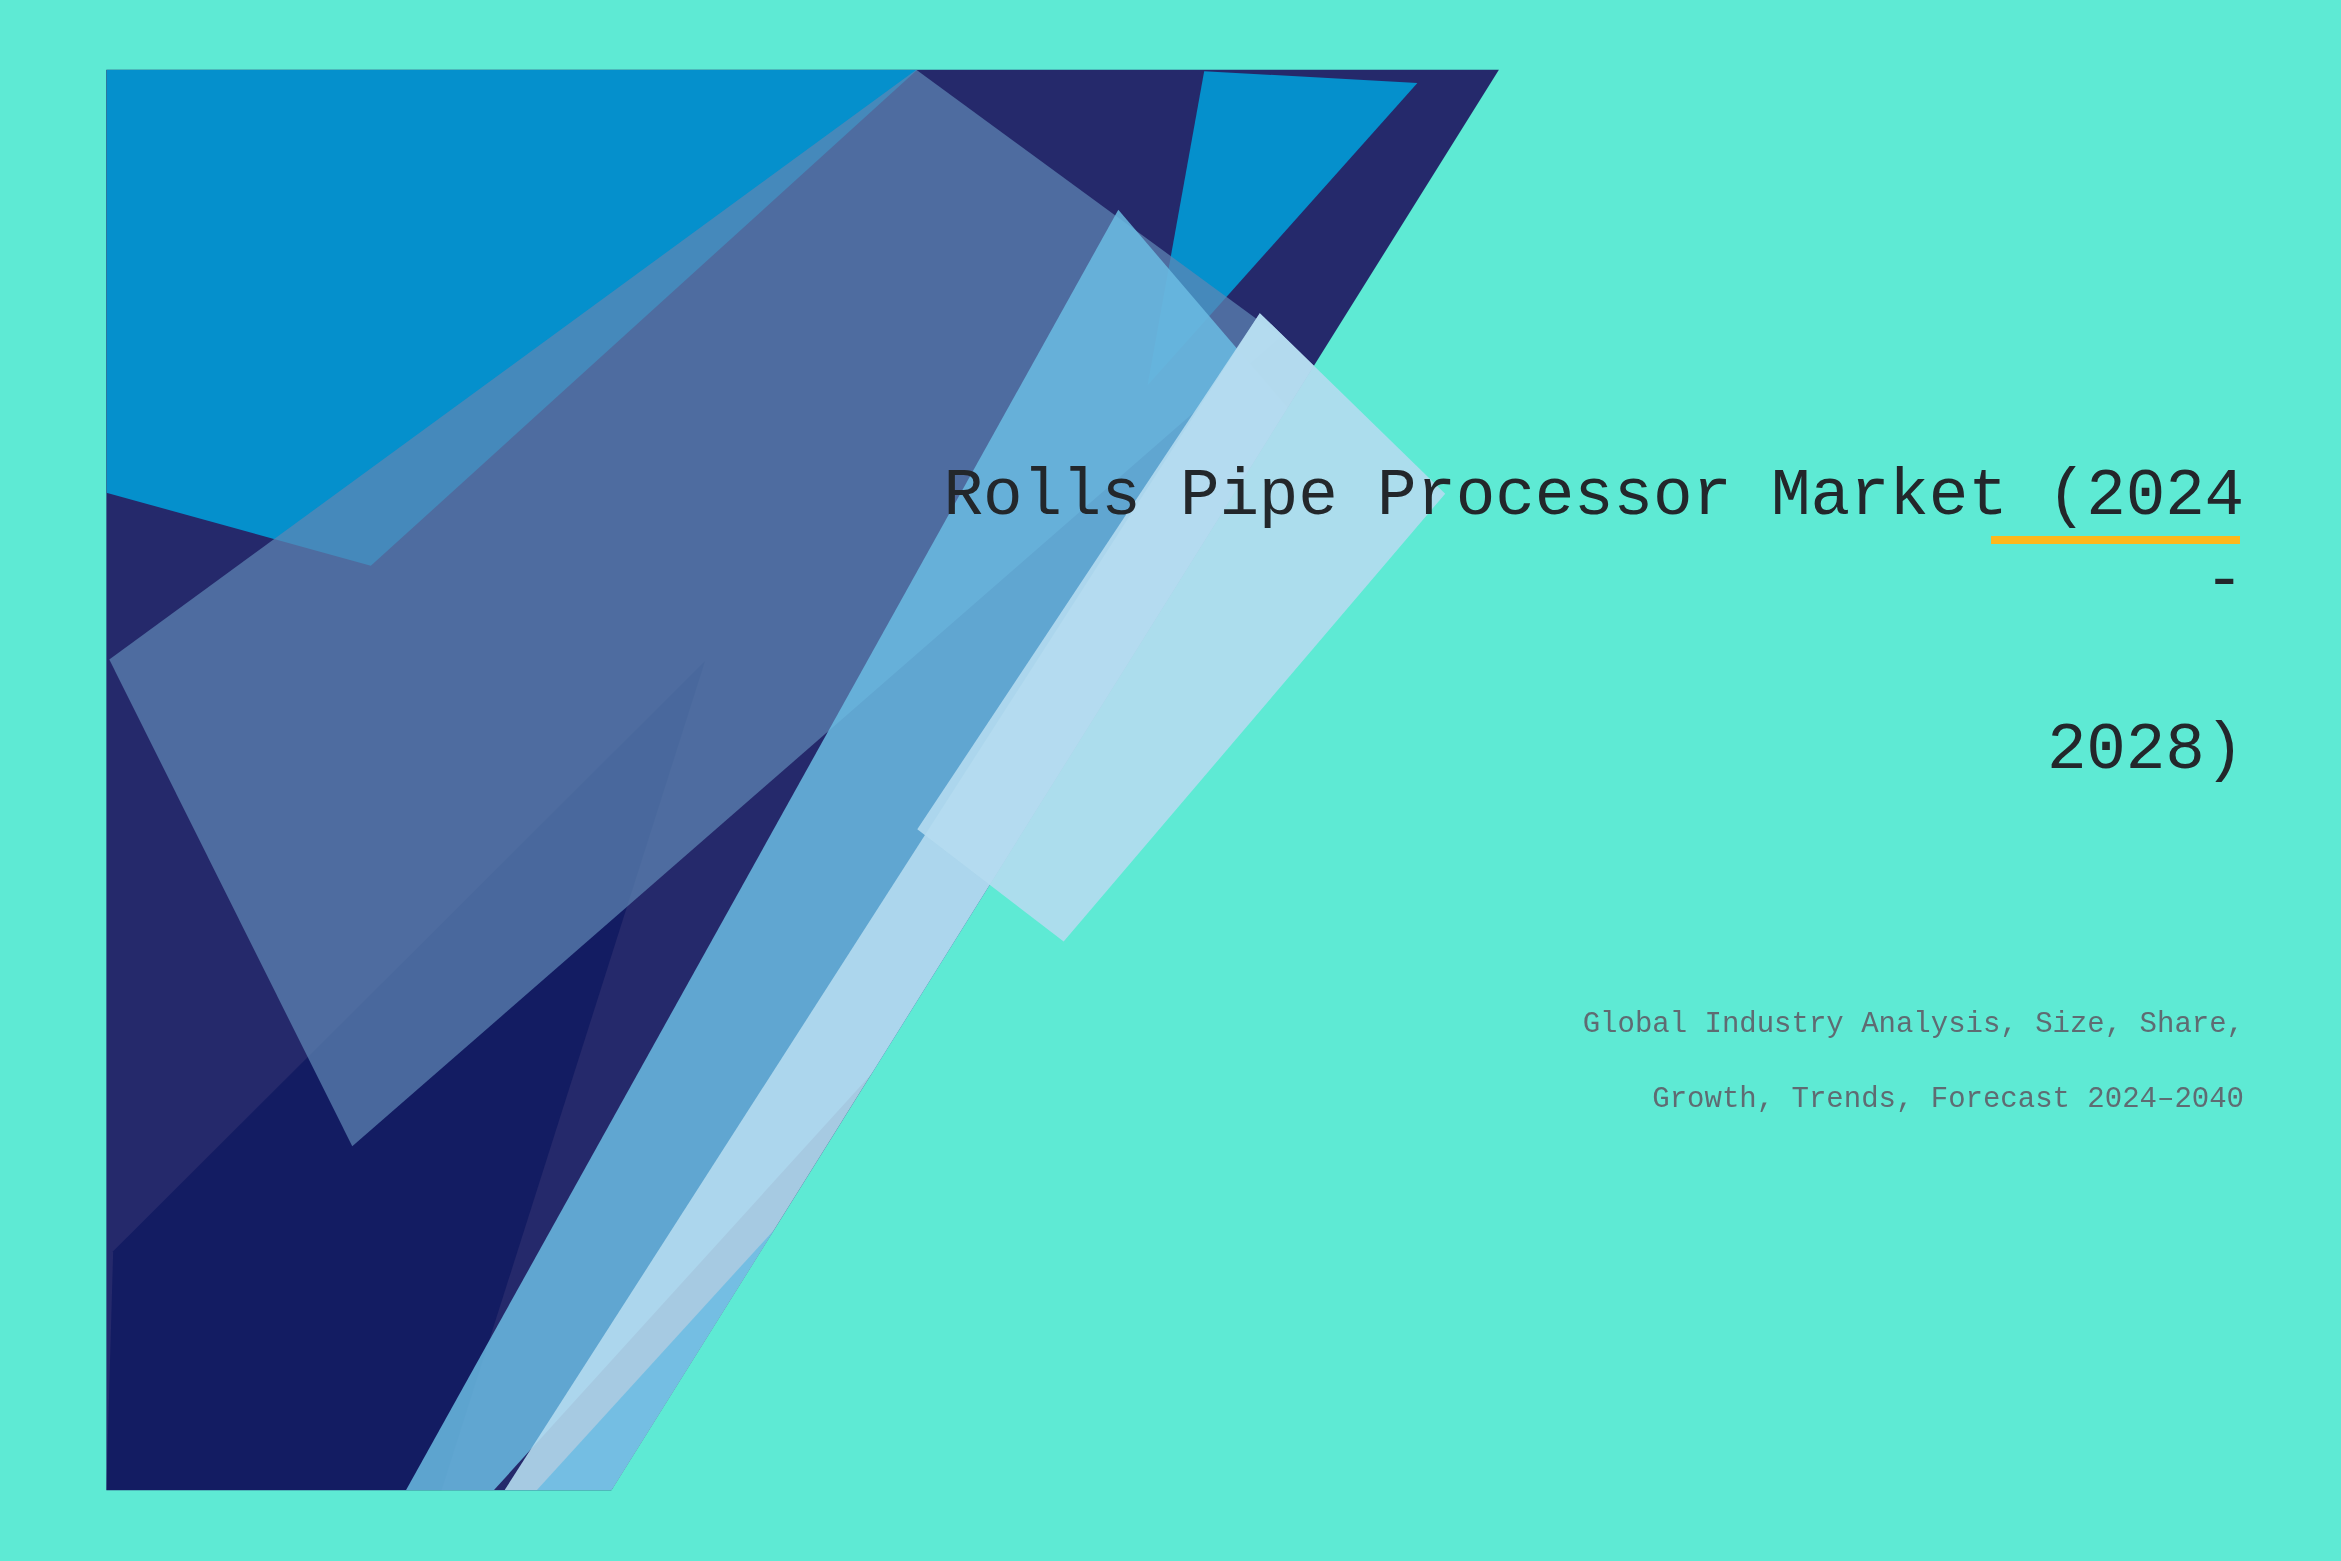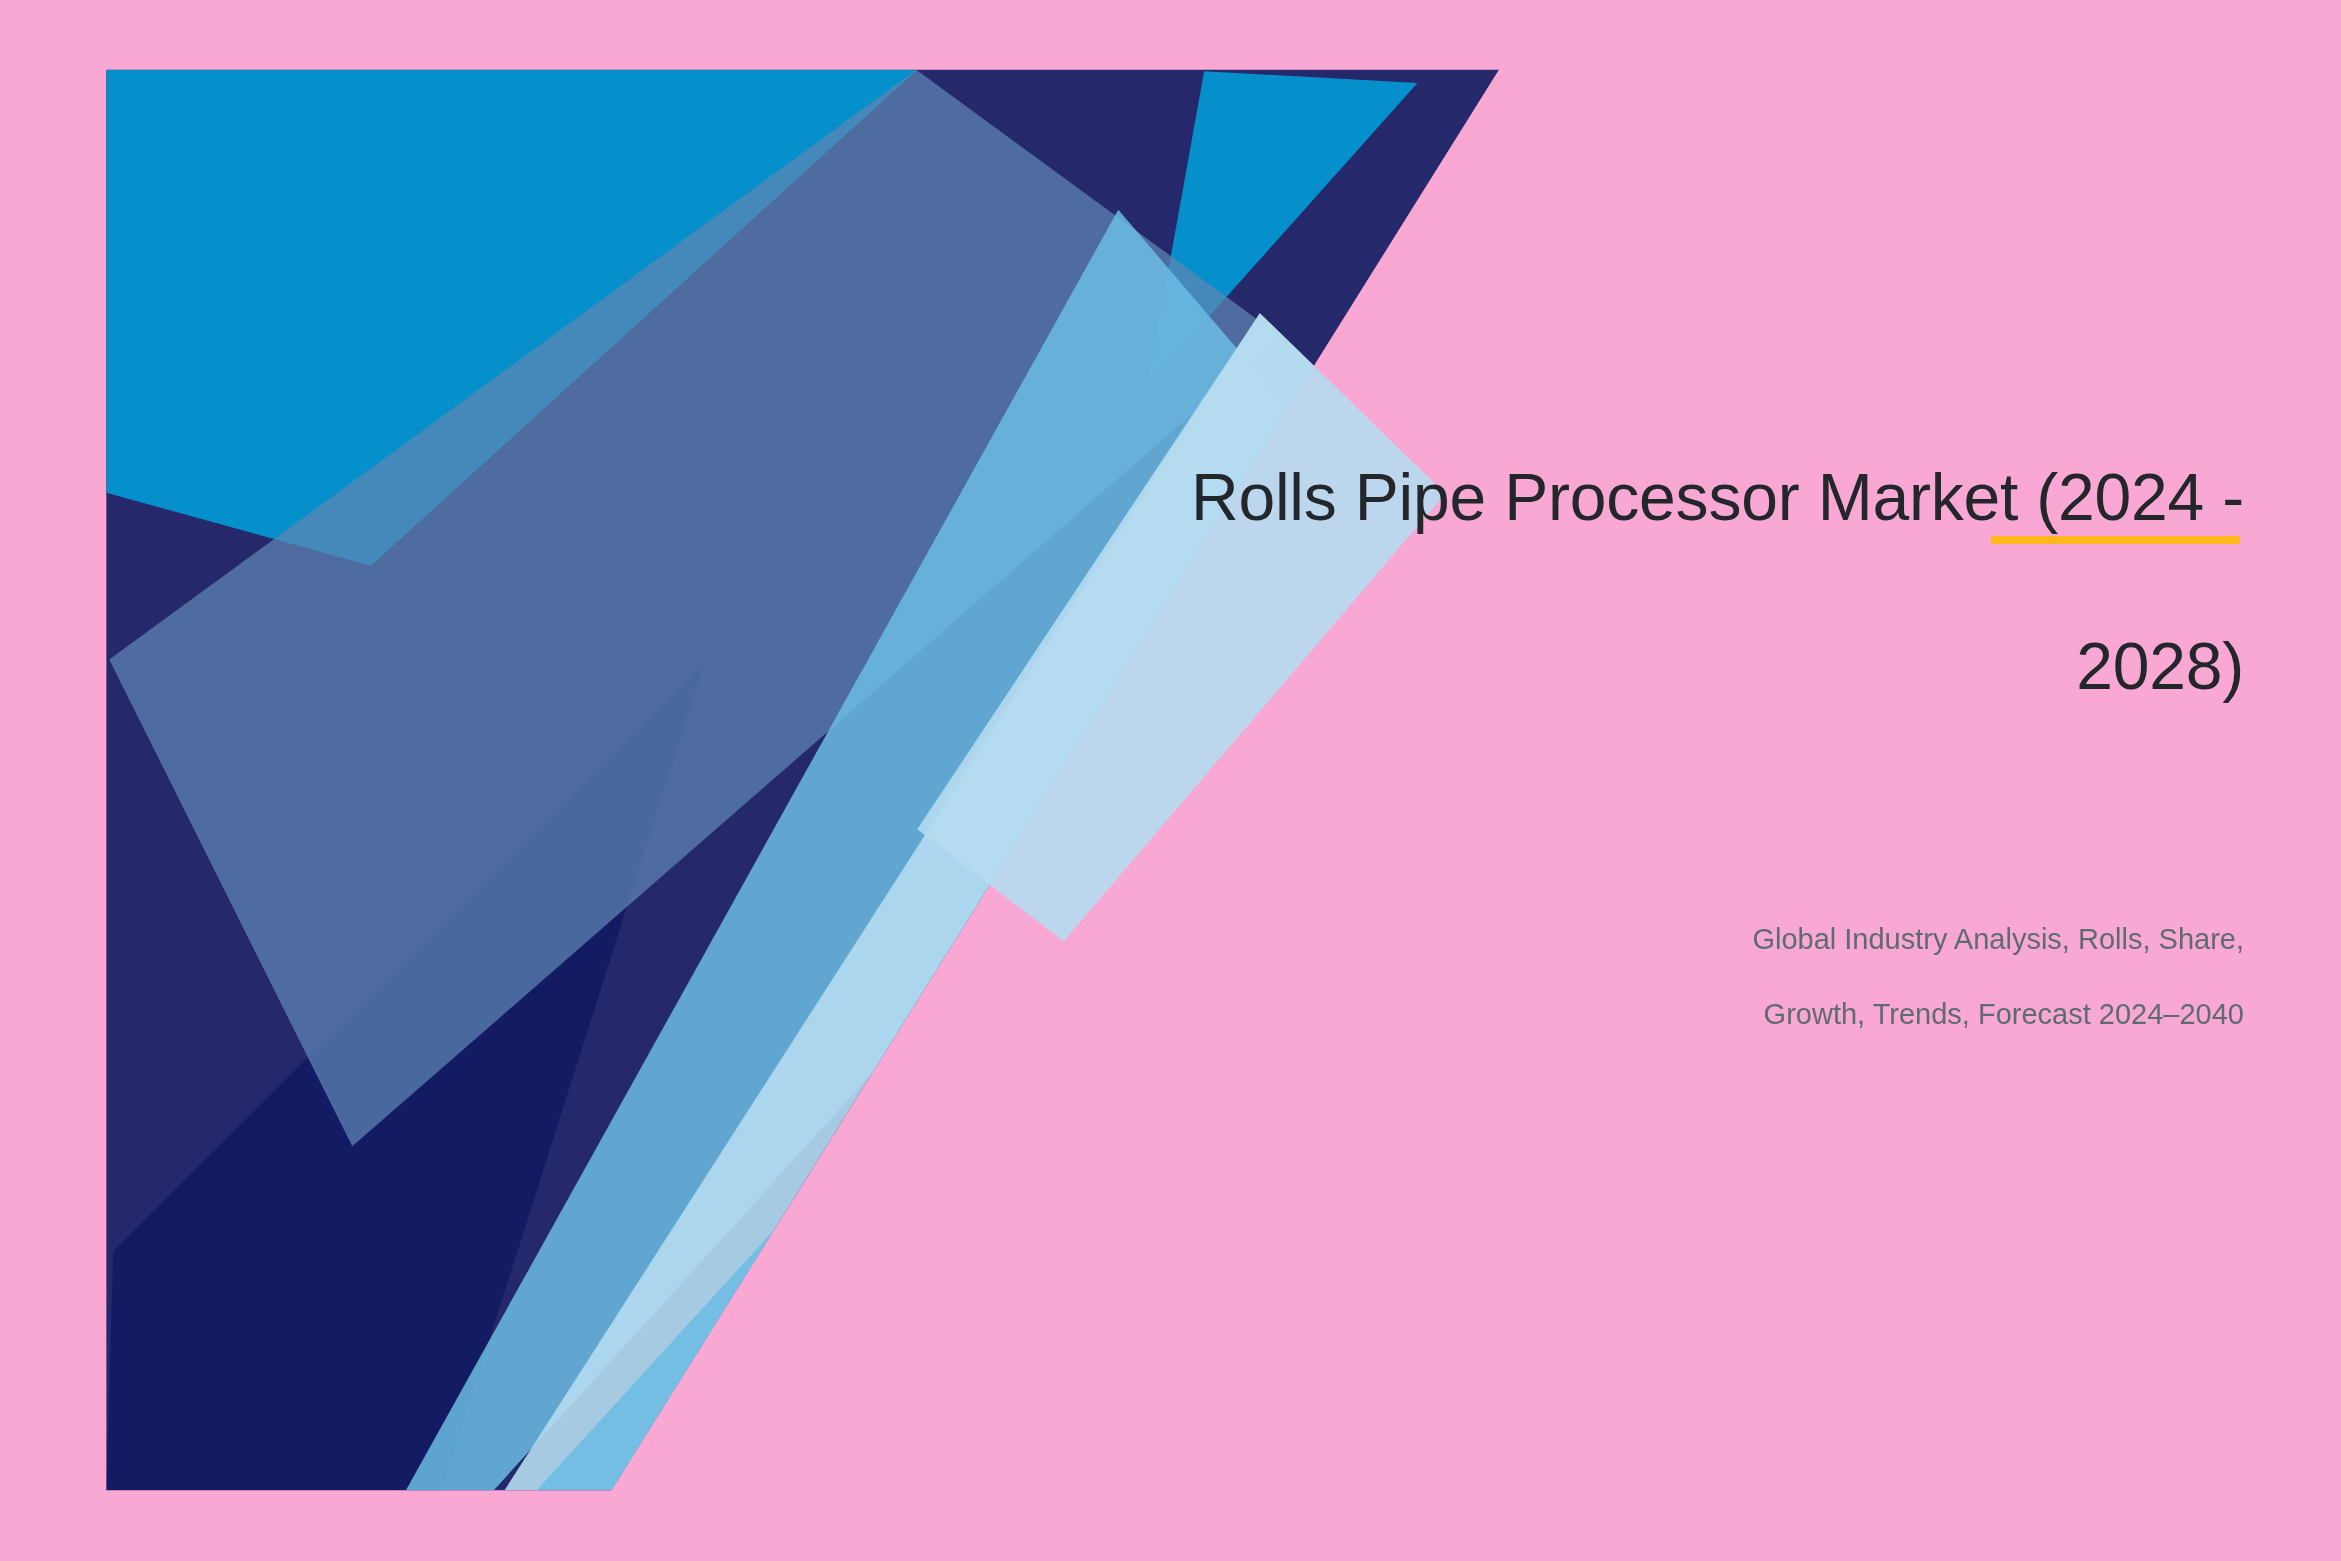--- a/index.html
+++ b/index.html
@@ -5,23 +5,23 @@
 <style>
   html, body {
     margin: 0;
     padding: 0;
     background: #f7f9fb;
   }
   #page {
     position: relative;
     width: 2342px;
     height: 1561px;
-    background: #f9a8d4;
+    background: #5eead4;
     overflow: hidden;
-    font-family: Liberation Sans, sans-serif;
+    font-family: Liberation Mono, monospace;
   }
 
   
   #artwork {
     position: absolute;
     left: 0;
     top: 0;
     width: 2342px;
     height: 1561px;
     pointer-events: none;
@@ -101,20 +101,20 @@
 
   <div id="text-block">
 
     <h1 id="cover-title">
       <span>Rolls Pipe Processor Market (2024 -</span><br>
       <span>2028)</span>
       <span id="title-underline"></span>
     </h1>
 
     <p id="cover-subtitle">
-      <span>Global Industry Analysis, Rolls, Share,</span><br>
+      <span>Global Industry Analysis, Size, Share,</span><br>
       <span>Growth, Trends, Forecast 2024–2040</span>
     </p>
 
   </div>
 
 </div>
 
 
 </body></html>

